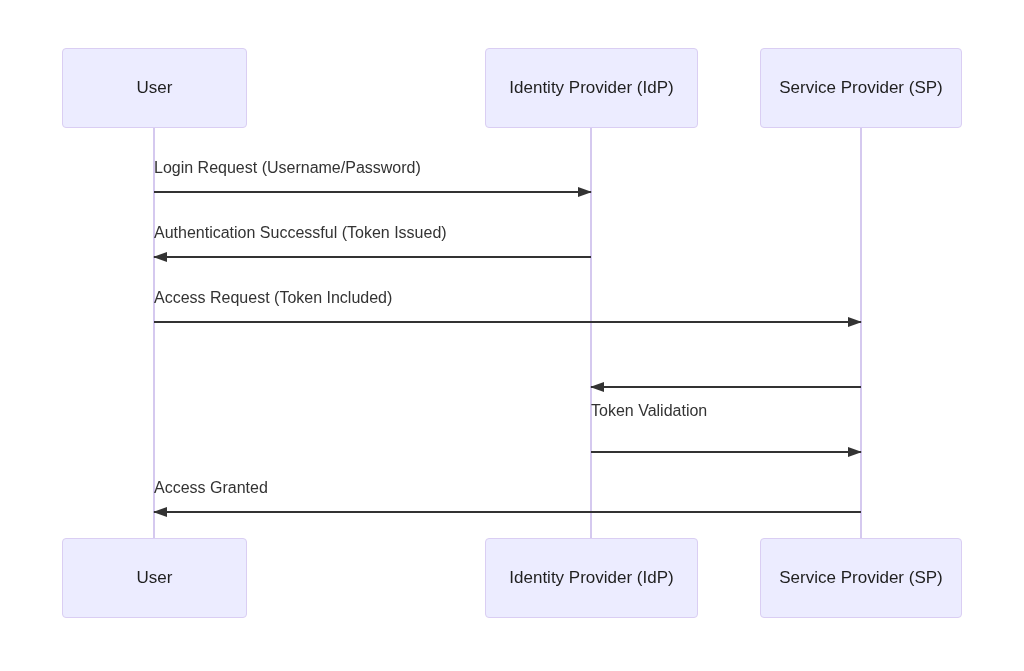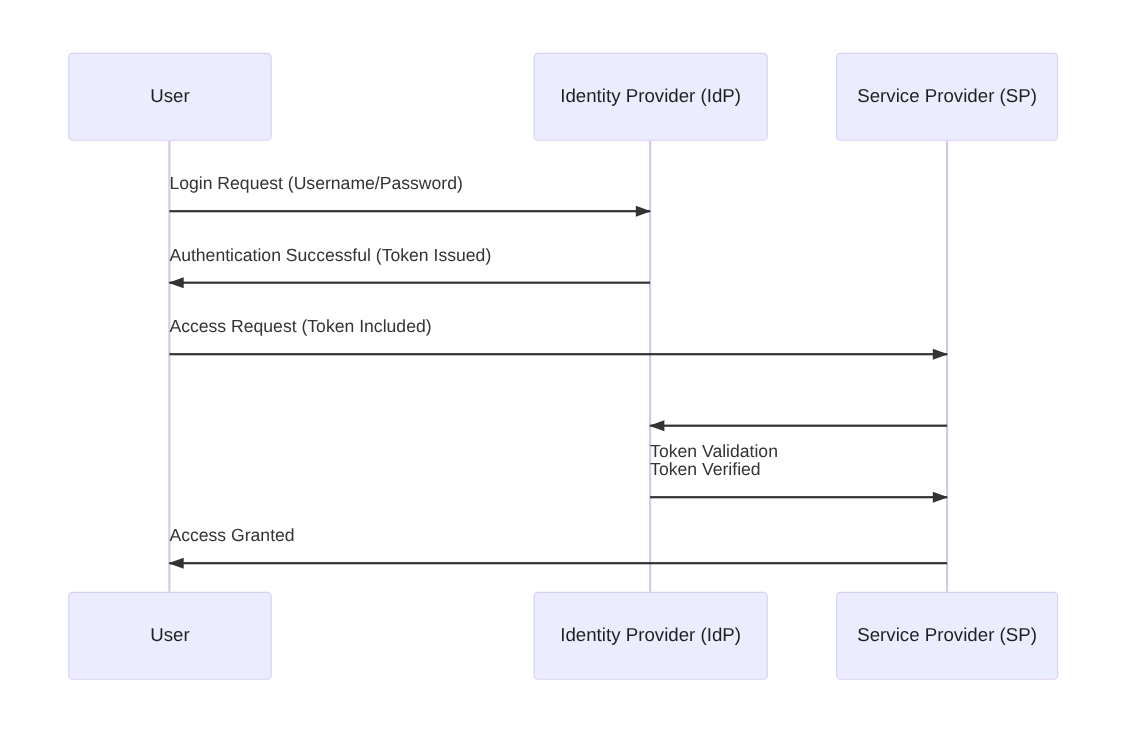--- a/index.html
+++ b/index.html
@@ -88,21 +88,20 @@
   <div class="msg-label" style="left:154px; top:286px; width:796px;">Access Request (Token Included)</div>
   <div class="msg-line" style="left:154px; top:321px; width:707px;">
     <div class="arrowhead right"></div>
   </div>
 
   <div class="msg-label" style="left:591px; top:351px; width:270px;margin-top:48px;">Token Validation</div>
   <div class="msg-line" style="left:591px; top:386px; width:270px;">
     <div class="arrowhead left"></div>
   </div>
 
-  <div class="msg-label" style="left:591px; top:416px; width:270px;">Token Verified</div>
   <div class="msg-line" style="left:591px; top:451px; width:270px;">
     <div class="arrowhead right"></div>
   </div>
 
   <div class="msg-label" style="left:154px; top:476px; width:643px;">Access Granted</div>
   <div class="msg-line" style="left:154px; top:511px; width:707px;">
     <div class="arrowhead left"></div>
   </div>
 
   <div class="actor-box" style="left:62px;  top:538px; width:185px;">

